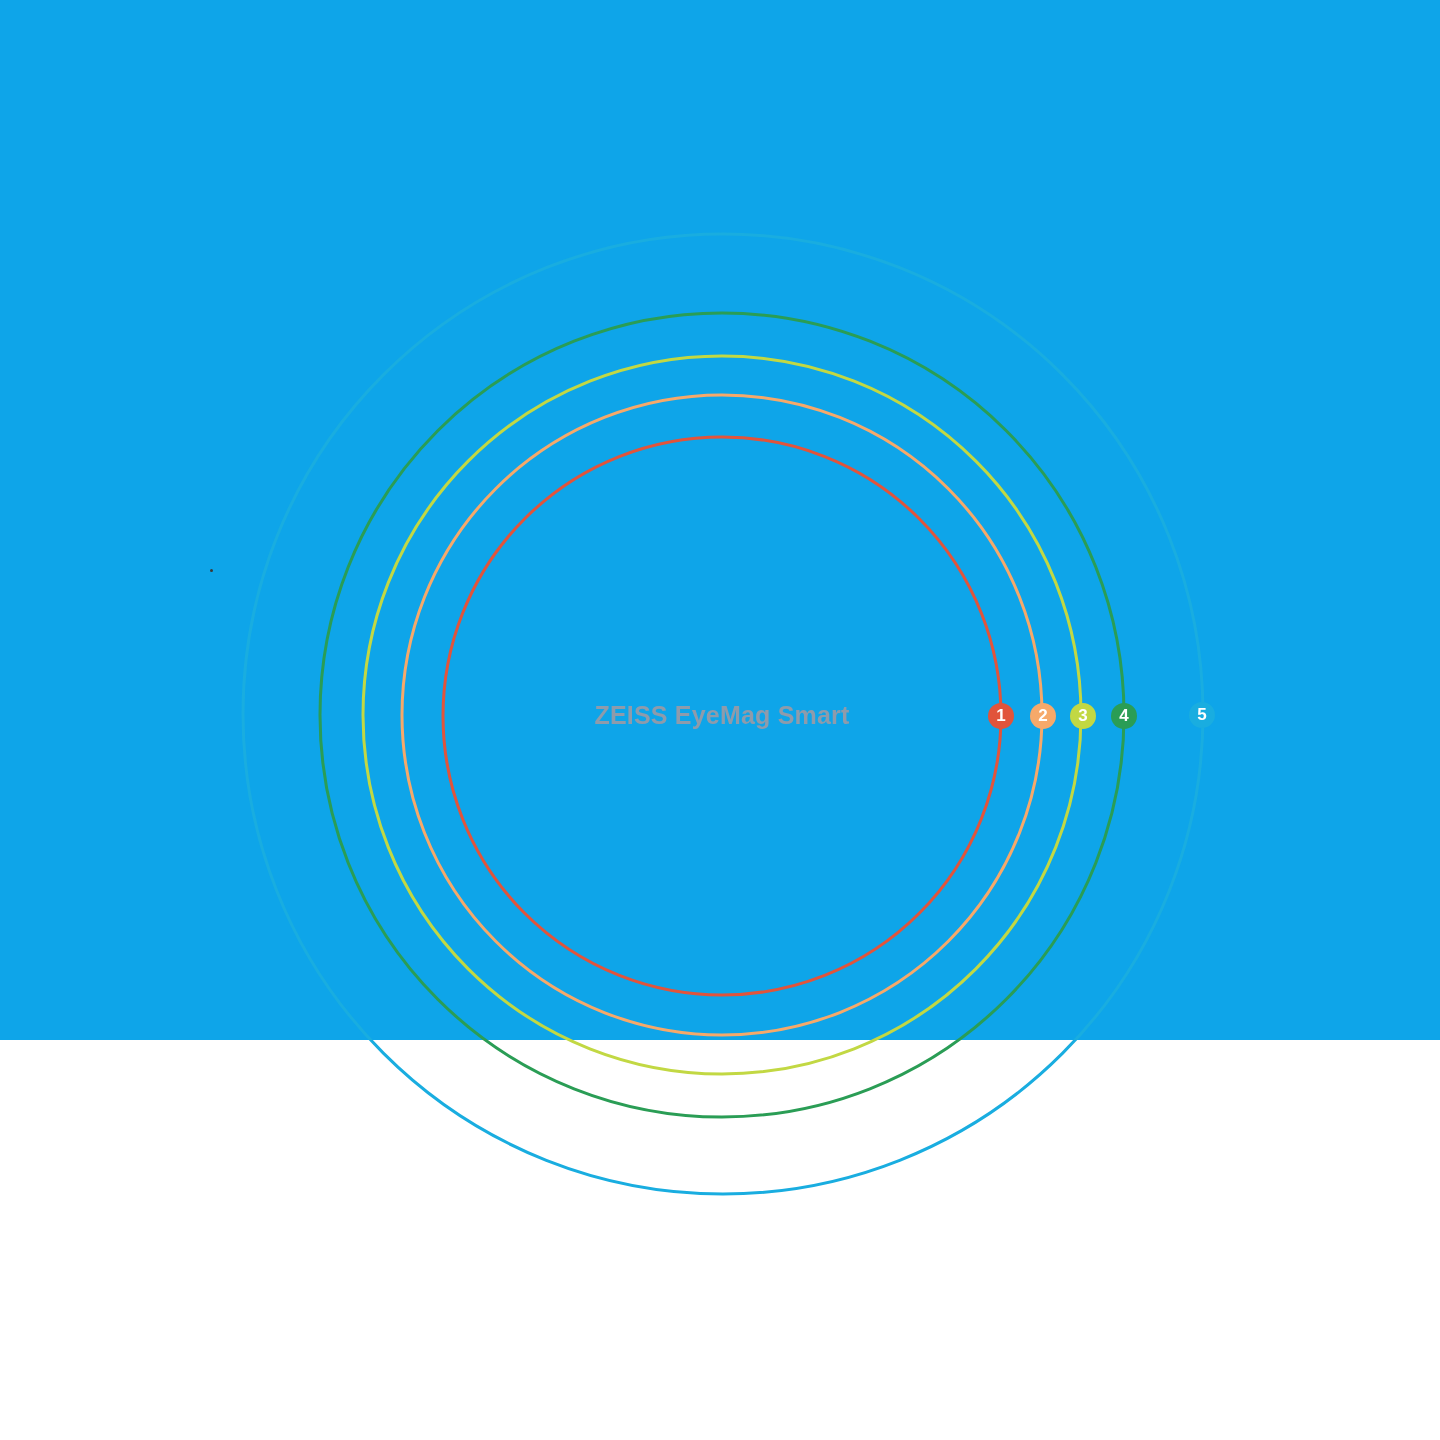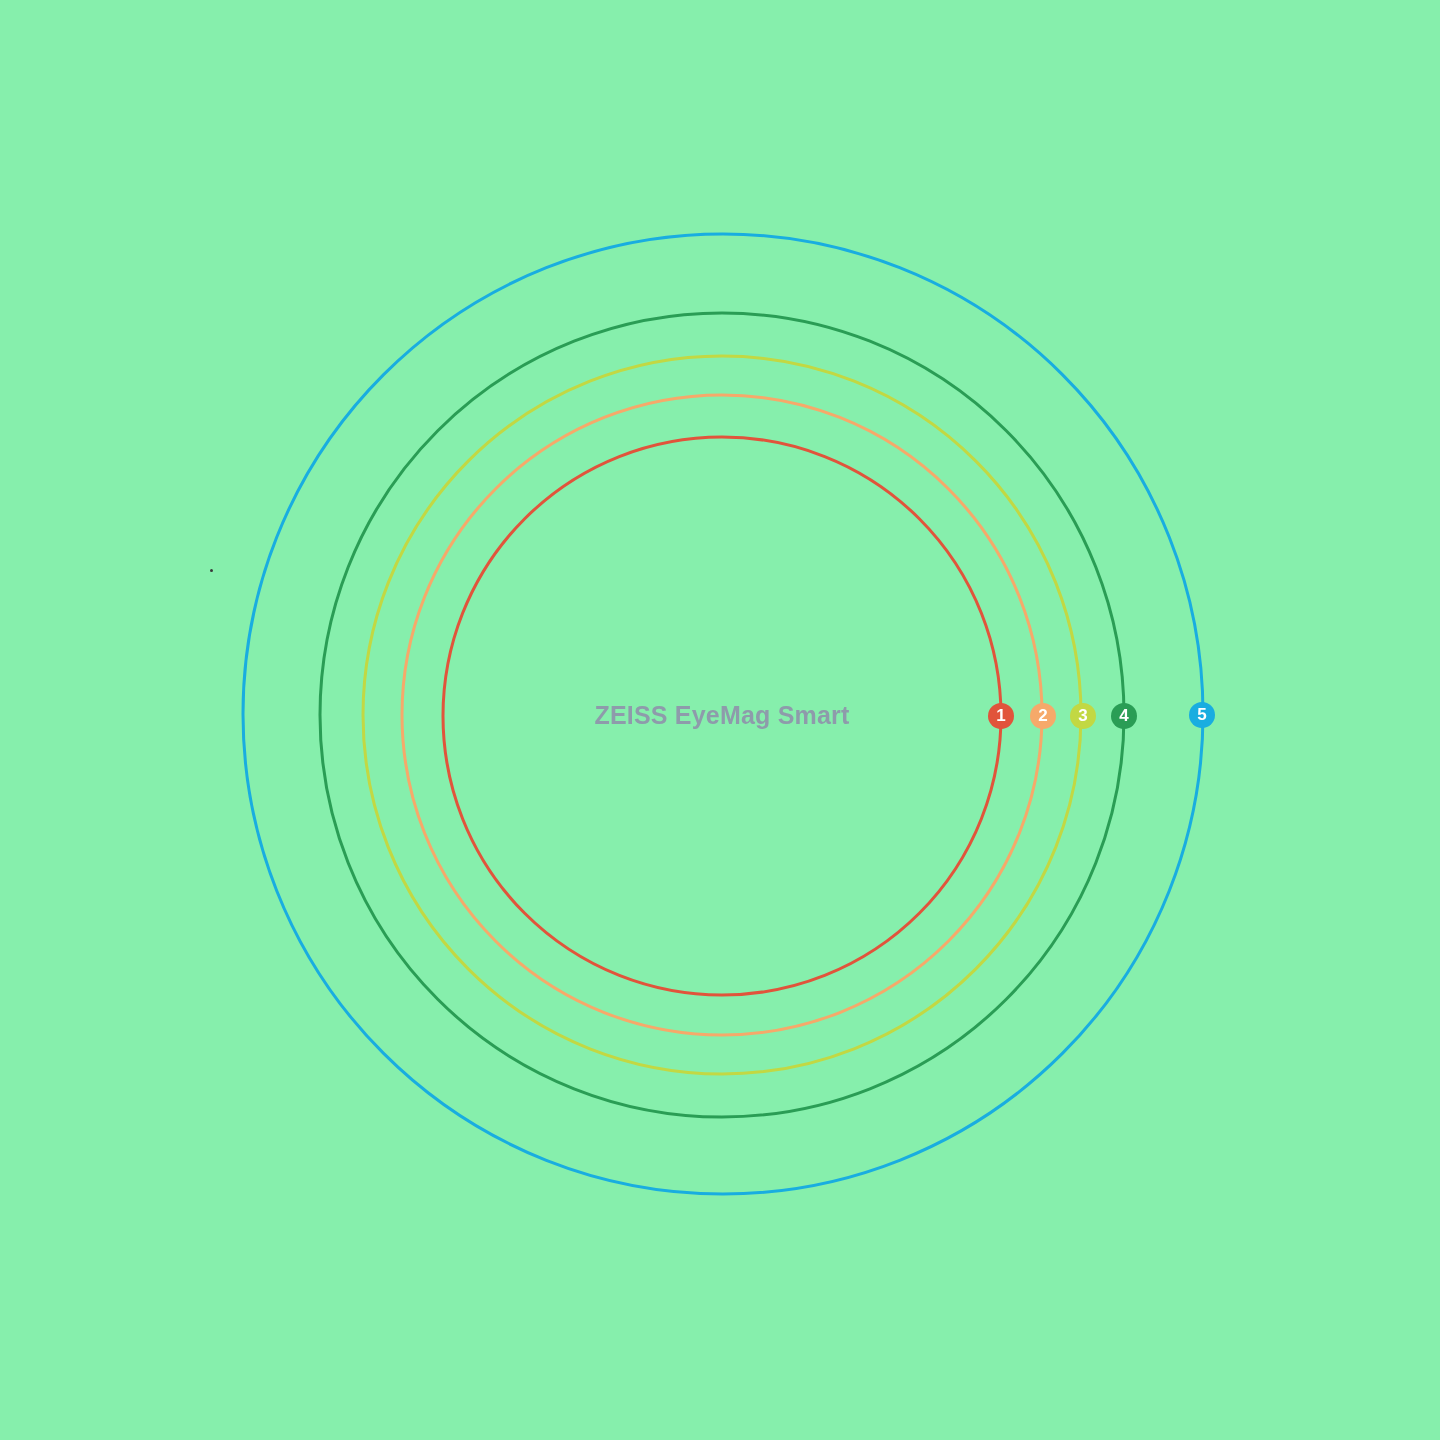--- a/index.html
+++ b/index.html
@@ -10,22 +10,22 @@
   }
   body {
     width: 1440px;
     height: 1440px;
     font-family: "Liberation Sans", sans-serif;
     overflow: hidden;
   }
   #stage {
     position: relative;
     width: 1440px;
-    height: 1440px;
-    background: #86efac;
+    height: 1040px;
+    background: #0ea5e9;
   }
   #diagram-svg {
     position: absolute;
     left: 0;
     top: 0;
     width: 1440px;
     height: 1440px;
     display: block;
   }
   .ring-arc {

